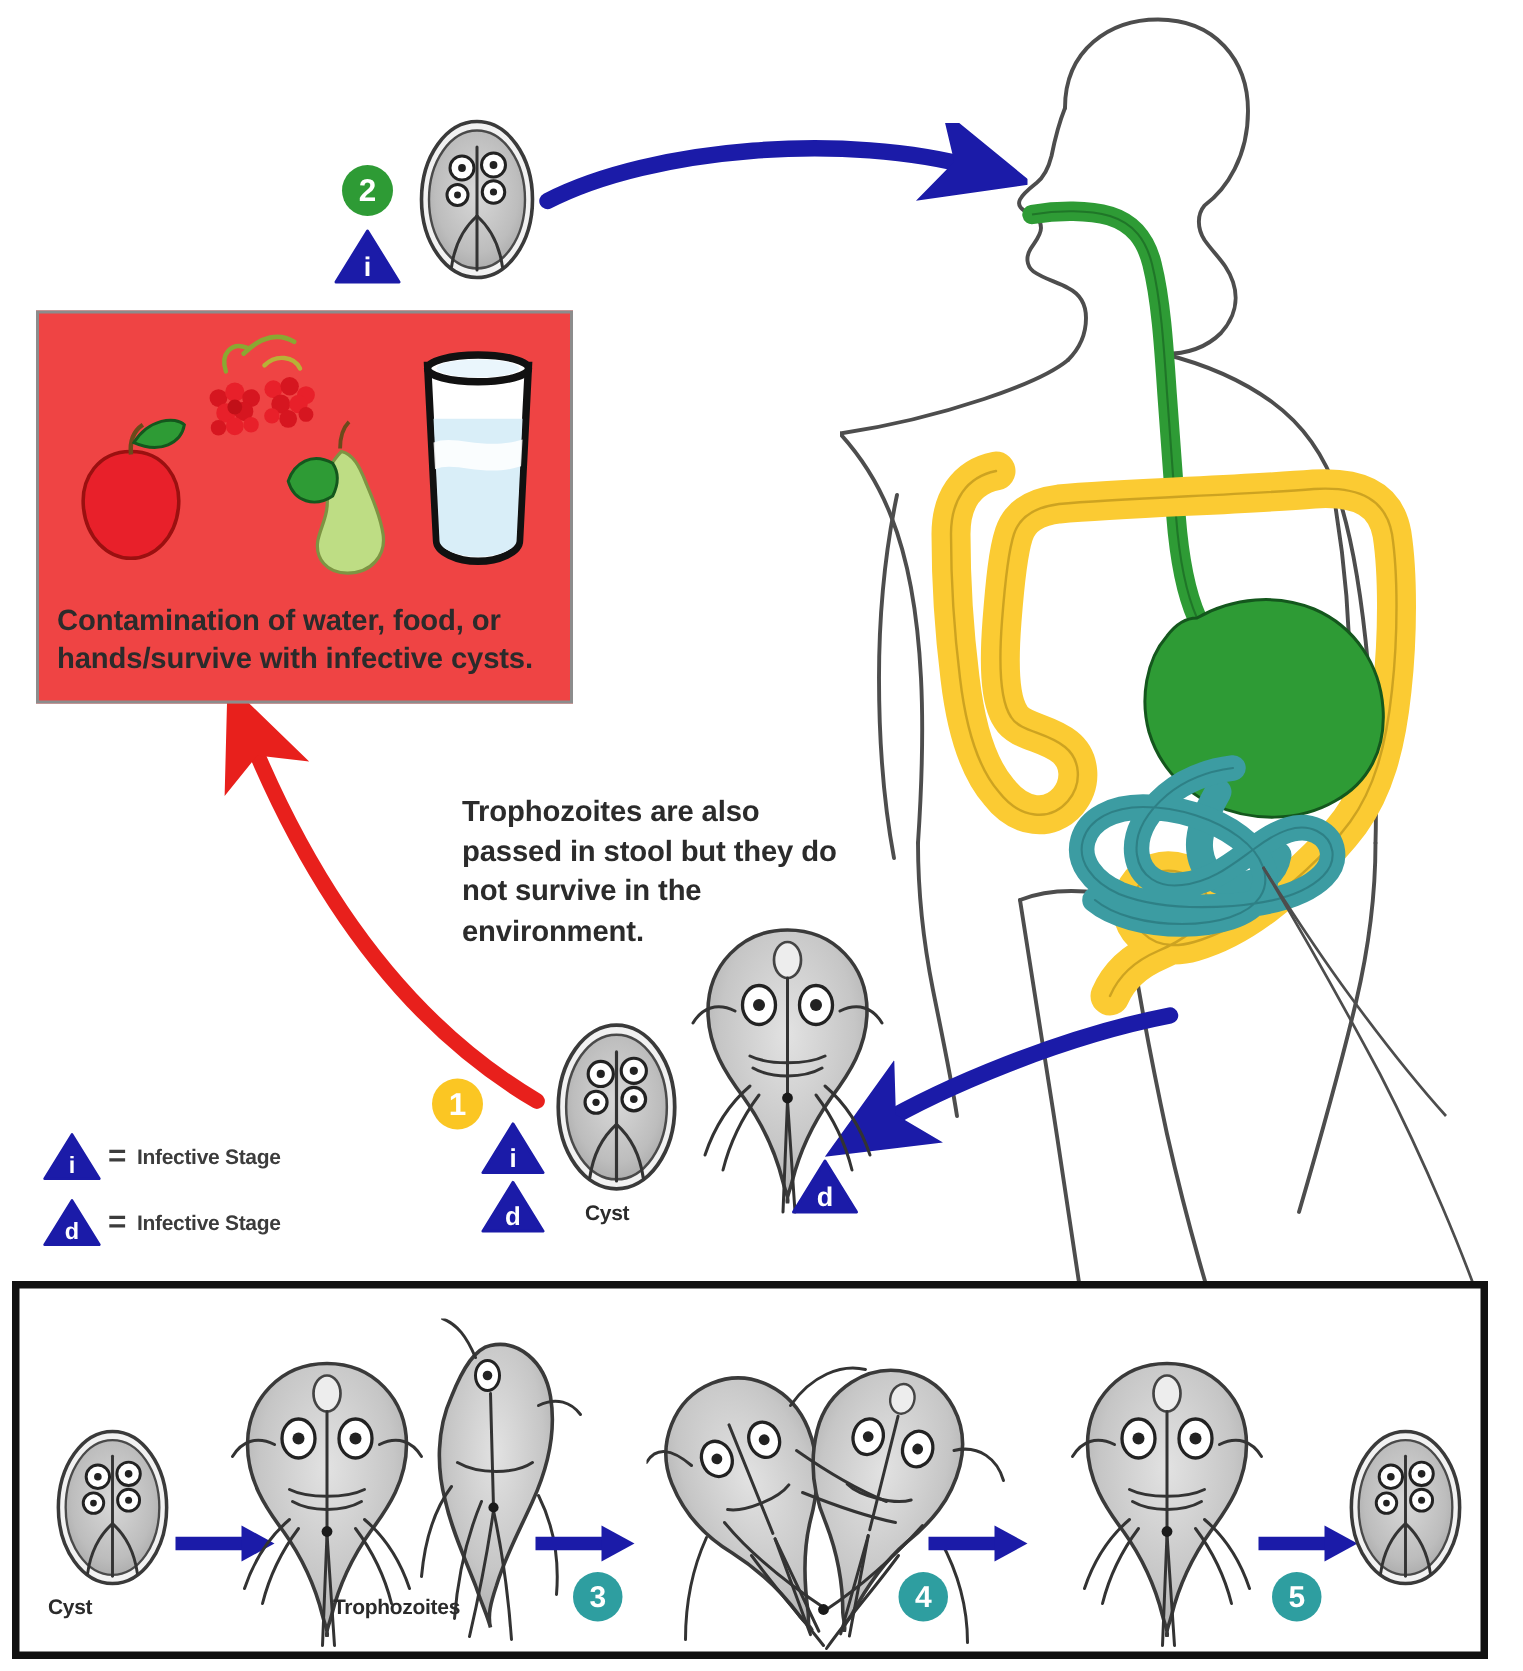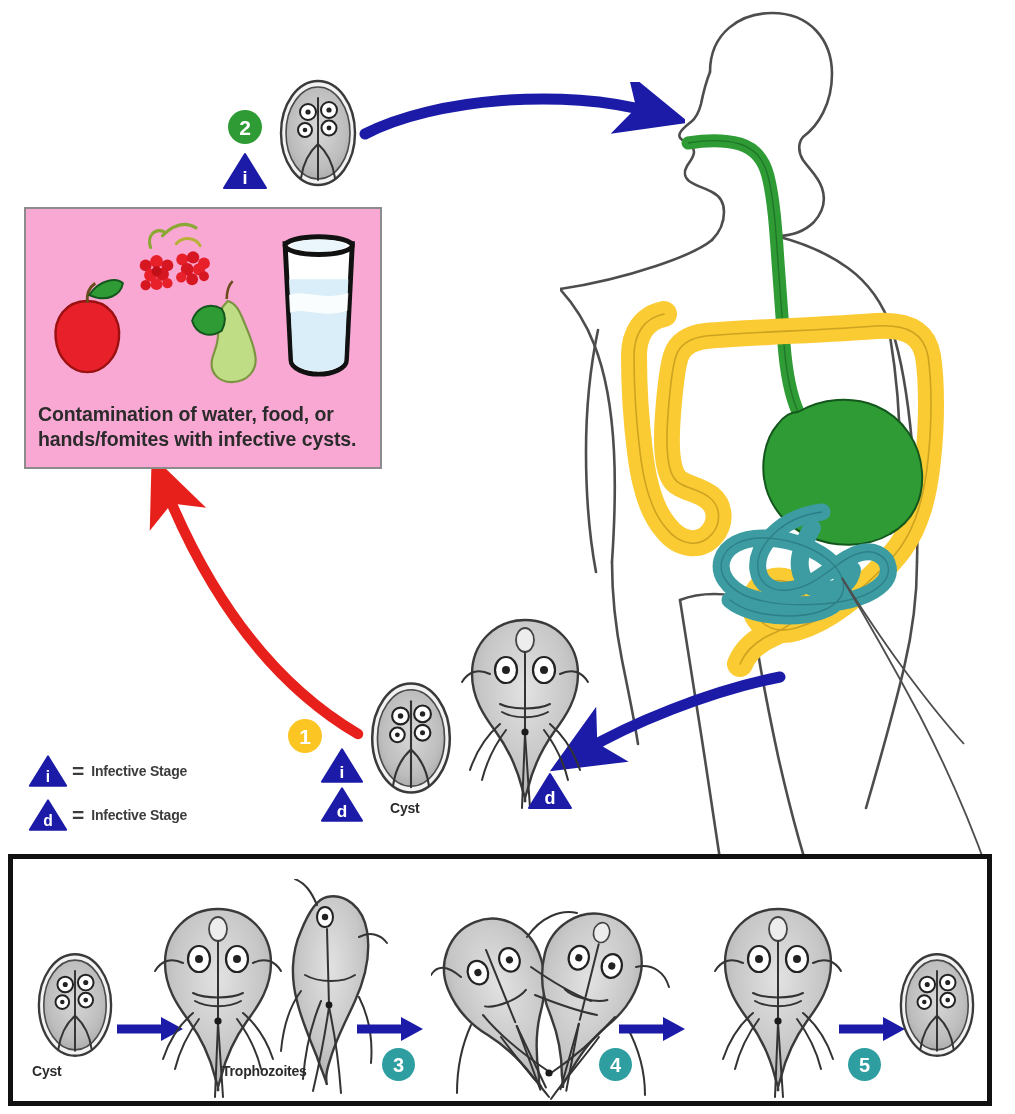--- a/index.html
+++ b/index.html
@@ -20,21 +20,21 @@
     overflow: hidden;
   }
   .abs { position: absolute; }
   svg { display: block; }
 
   
   #contamination-box {
     left: 24px; top: 207px;
     width: 358px; height: 262px;
     border: 2px solid #8c8c8c;
-    background: #f9a8d4;
+    background: #ef4444;
     box-sizing: border-box;
   }
   #contamination-caption {
     position: absolute;
     left: 12px; right: 8px; bottom: 14px;
     font-size: 19.5px;
     font-weight: 700;
     line-height: 1.32;
     color: #2b2b2b;
     letter-spacing: -0.1px;
@@ -367,21 +367,21 @@
         <path d="M266 66 L270 148 C270 154 283 159 296 159
                  C309 159 322 154 322 148 L326 66 Z" fill="#D9EEF8"></path>
         <path d="M266 82 C280 76 300 88 326 80 L325 98 C300 106 280 94 267 100 Z" fill="#ffffff" opacity="0.85"></path>
         <ellipse cx="296" cy="32" rx="34" ry="9" fill="#ffffff" stroke="#111111" stroke-width="5"></ellipse>
         <ellipse cx="296" cy="32" rx="28" ry="6" fill="#EAF6FC"></ellipse>
       </g>
     </svg>
 
     <div id="contamination-caption">
       <div>Contamination of water, food, or</div>
-      <div>hands/fomites with infective cysts.</div>
+      <div>hands/survive with infective cysts.</div>
     </div>
   </div>
 
   <svg class="abs" style="left:277px; top:78px;" width="82" height="110" viewBox="0 0 82 110">
     <defs>
       <radialGradient id="cystfill" cx="50%" cy="45%" r="62%">
         <stop offset="0%" stop-color="#d8d8d8"></stop>
           <stop offset="70%" stop-color="#bdbdbd"></stop>
         <stop offset="100%" stop-color="#a6a6a6"></stop>
       </radialGradient>
@@ -408,20 +408,21 @@
     </g>
   </svg>
 
   <div class="step-badge step-round-lg abs" id="step-2">2</div>
 
   <svg class="abs stage-tri" style="left:222px; top:152px;" width="46" height="38" viewBox="0 0 46 38">
     <path d="M23 2 L44 36 L2 36 Z" fill="#1B1BA8" stroke="#1B1BA8" stroke-width="2" stroke-linejoin="round"></path>
     <text x="23" y="32" font-family="Liberation Sans, sans-serif" font-size="18" font-weight="700" fill="#ffffff" text-anchor="middle">i</text>
   </svg>
 
+  <div class="abs" id="trophozoite-note">Trophozoites are also passed in stool but they do not survive in the environment.</div>
 
   <svg class="abs" style="left:368px; top:680px;" width="86" height="116" viewBox="0 0 82 110">
     <ellipse cx="41" cy="55" rx="37" ry="52" fill="#f2f2f2" stroke="#3a3a3a" stroke-width="2.4"></ellipse>
     <ellipse cx="41" cy="55" rx="32" ry="46" fill="url(#cystfill)" stroke="#4a4a4a" stroke-width="1.6"></ellipse>
     <g fill="#ffffff" stroke="#222222" stroke-width="2">
       <circle cx="31" cy="34" r="8"></circle>
         <circle cx="52" cy="32" r="8"></circle>
       <circle cx="28" cy="52" r="7"></circle>
         <circle cx="52" cy="50" r="7.5"></circle>
     </g>

